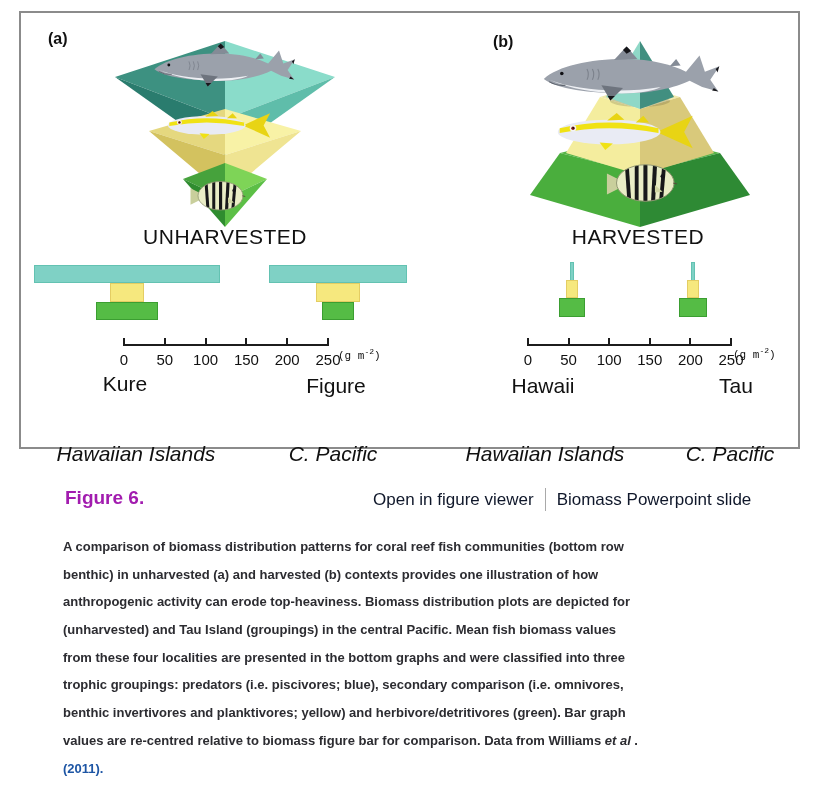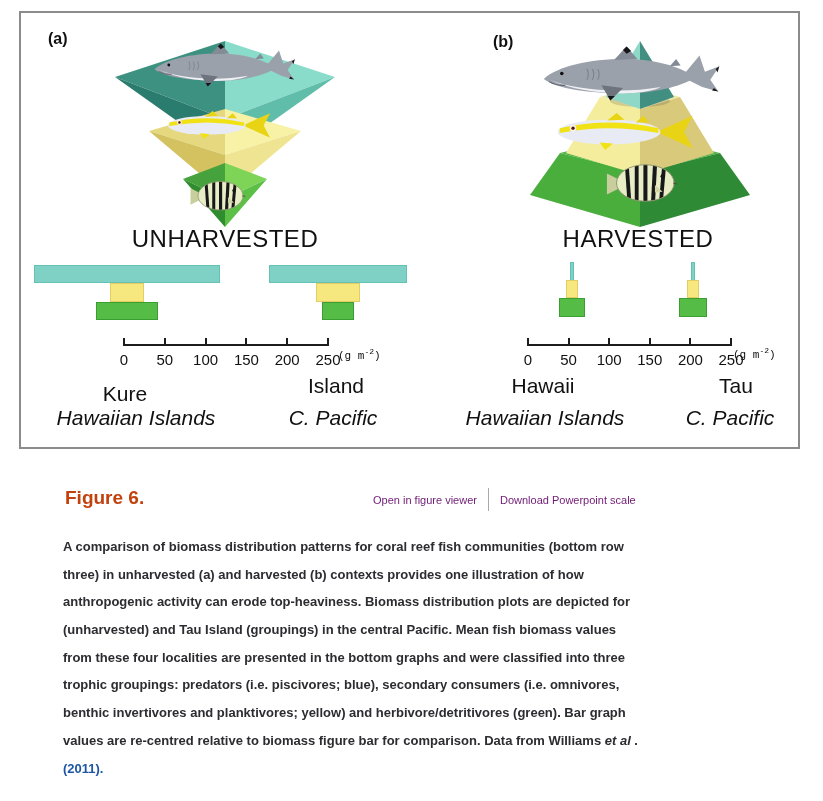--- a/index.html
+++ b/index.html
@@ -4,43 +4,43 @@
 <style>
   * { margin:0; padding:0; box-sizing:border-box; }
   html,body { width:823px; height:801px; background:#ffffff; overflow:hidden; position:relative;
               font-family:"Liberation Sans", sans-serif; }
 
   
   .figure-box { position:absolute; left:19px; top:11px; width:781px; height:438px;
                 border:2px solid #8b8b8b; background:#ffffff; }
   .fig-abs { position:absolute; }
   .panel-label { font-size:16px; font-weight:700; color:#111; }
-  .pyr-title { font-size:24px; color:#111; transform:translateX(-50%); white-space:nowrap; letter-spacing:0.5px; }
+  .pyr-title { font-size:21px; color:#111; transform:translateX(-50%); white-space:nowrap; letter-spacing:0.5px; }
   .locality-label { font-size:21px; color:#111; transform:translateX(-50%); white-space:nowrap; }
-  .region-label { font-size:21px; font-style:italic; color:#111; transform:translateX(-50%); white-space:nowrap; }
+  .region-label { font-size:21px; font-style:italic; color:#111; transform:translateX(-50%); white-space:nowrap;margin-top:36px; }
 
   
   .chart-group { position:absolute; left:0; top:0; width:100%; height:100%; pointer-events:none; }
   .bar { position:absolute; }
   .bar.teal   { background:#7fd1c5; border:1px solid #63c2b2; }
   .bar.yellow { background:#f6e87e; border:1px solid #e4cd63; }
   .bar.green  { background:#55bc45; border:1px solid #3b9e31; }
 
   
   .axis { position:absolute; height:34px; }
   .axis-line { position:absolute; left:0; right:0; top:6px; height:2px; background:#1c1c1c; }
   .tick-mark { position:absolute; top:0; width:2px; height:8px; background:#1c1c1c; transform:translateX(-50%); }
   .tick-label { position:absolute; top:13px; transform:translateX(-50%); font-size:15px; color:#111; }
   .axis-unit { position:absolute; font-size:11px; color:#111; white-space:nowrap;font-family:Liberation Mono, monospace; }
   .axis-unit sup { font-size:8px; }
 
   
-  .fig-caption-title { position:absolute; left:65px; top:487px; font-size:19px; font-weight:700; color:#c2410c; }
+  .fig-caption-title { position:absolute; left:65px; top:487px; font-size:19px; font-weight:700; color:#a21caf; }
   .links-row { position:absolute; left:373px; top:488px; display:flex; align-items:center; }
-  .fig-link { color:#701a75; font-size:11px; text-decoration:none; cursor:pointer; white-space:nowrap; }
+  .fig-link { color:#0f172a; font-size:17px; text-decoration:none; cursor:pointer; white-space:nowrap; }
   .link-divider { width:1px; height:23px; background:#a9a9a9; margin:0 11px; }
 
   .caption-block { position:absolute; left:63px; top:533px; width:720px; }
   .cap-line { height:27.7px; line-height:27.7px; font-size:13px; color:#2c2c31; white-space:nowrap;font-weight:bold; }
   .cap-italic { font-style:italic; }
   .cap-cite { color:#1d55a4; cursor:pointer; }
 </style>
 </head>
 <body>
 
@@ -201,41 +201,41 @@
       <div class="tick-mark" style="left: 121.8px;"></div>
       <div class="tick-label" style="left: 121.8px;">150</div>
       <div class="tick-mark" style="left: 162.4px;"></div>
       <div class="tick-label" style="left: 162.4px;">200</div>
       <div class="tick-mark" style="left: 203px;"></div>
       <div class="tick-label" style="left: 203px;">250</div>
     </div>
   <div class="axis-unit" style="left:317px; top:334px"><span>(g m</span><sup>-2</sup><span>)</span></div>
   <div class="axis-unit" style="left:712px; top:333px"><span>(g m</span><sup>-2</sup><span>)</span></div>
 
-  <div class="fig-abs locality-label" style="left:104px; top:369px">Kure</div>
-  <div class="fig-abs locality-label" style="left:315px; top:361px">Island</div>
+  <div class="fig-abs locality-label" style="left:104px; top:359px">Kure</div>
+  <div class="fig-abs locality-label" style="left:315px; top:361px">Figure</div>
   <div class="fig-abs locality-label" style="left:522px; top:361px">Hawaii</div>
   <div class="fig-abs locality-label" style="left:715px; top:361px">Tau</div>
 
   <div class="fig-abs region-label" style="left:115px; top:393px">Hawaiian Islands</div>
   <div class="fig-abs region-label" style="left:312px; top:393px">C. Pacific</div>
   <div class="fig-abs region-label" style="left:524px; top:393px">Hawaiian Islands</div>
   <div class="fig-abs region-label" style="left:709px; top:393px">C. Pacific</div>
 </div>
 
 <div class="fig-caption-title">Figure 6.</div>
 <div class="links-row">
   <a class="fig-link">Open in figure viewer</a>
   <div class="link-divider"></div>
-  <a class="fig-link">Download Powerpoint scale</a>
+  <a class="fig-link">Biomass Powerpoint slide</a>
 </div>
 
 <div class="caption-block">
   <div class="cap-line">A comparison of biomass distribution patterns for coral reef fish communities (bottom row</div>
-  <div class="cap-line">three) in unharvested (a) and harvested (b) contexts provides one illustration of how</div>
+  <div class="cap-line">benthic) in unharvested (a) and harvested (b) contexts provides one illustration of how</div>
   <div class="cap-line">anthropogenic activity can erode top-heaviness. Biomass distribution plots are depicted for</div>
   <div class="cap-line">(unharvested) and Tau Island (groupings) in the central Pacific. Mean fish biomass values</div>
   <div class="cap-line">from these four localities are presented in the bottom graphs and were classified into three</div>
-  <div class="cap-line">trophic groupings: predators (i.e. piscivores; blue), secondary consumers (i.e. omnivores,</div>
+  <div class="cap-line">trophic groupings: predators (i.e. piscivores; blue), secondary comparison (i.e. omnivores,</div>
   <div class="cap-line">benthic invertivores and planktivores; yellow) and herbivore/detritivores (green). Bar graph</div>
   <div class="cap-line"><span>values are re-centred relative to biomass figure bar for comparison. Data from Williams </span><span class="cap-italic">et al</span><span> .</span></div>
   <div class="cap-line"><a class="cap-cite">(2011).</a></div>
 </div>
 
 </body></html>

